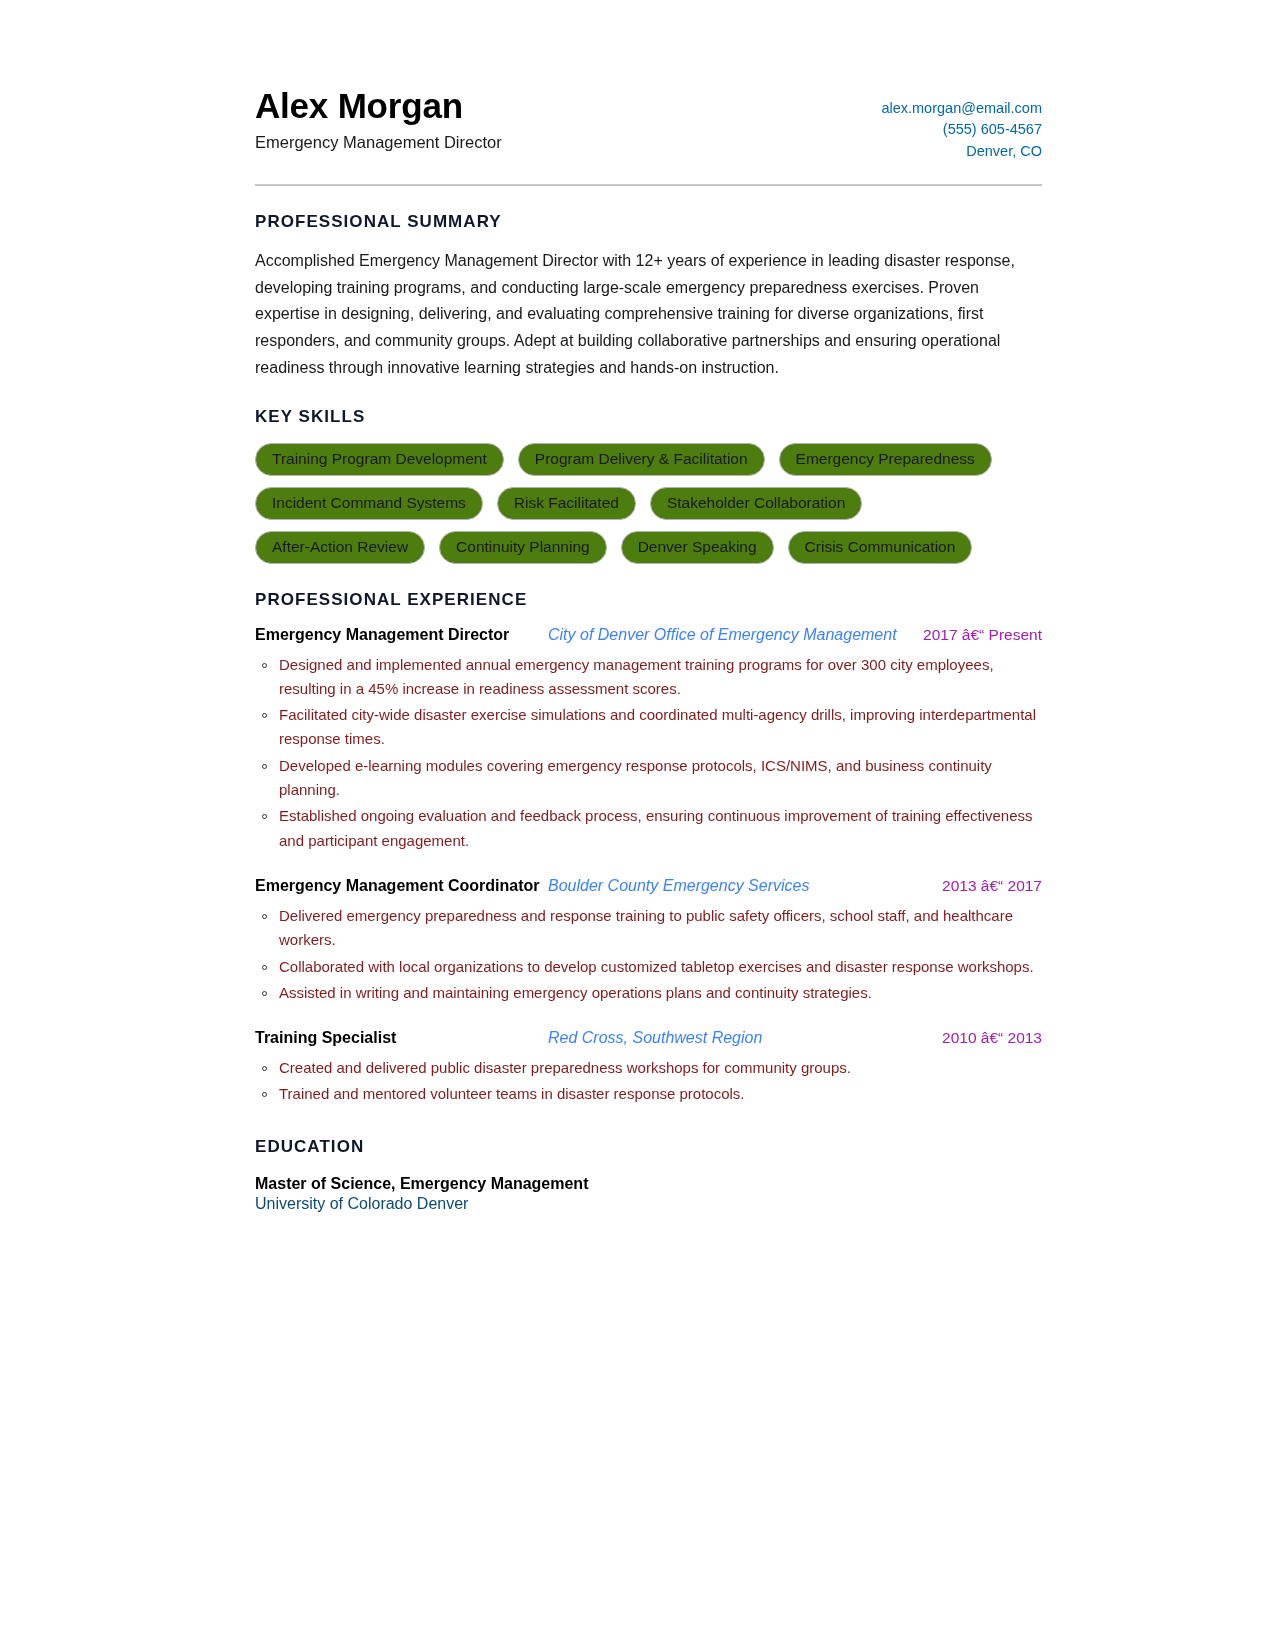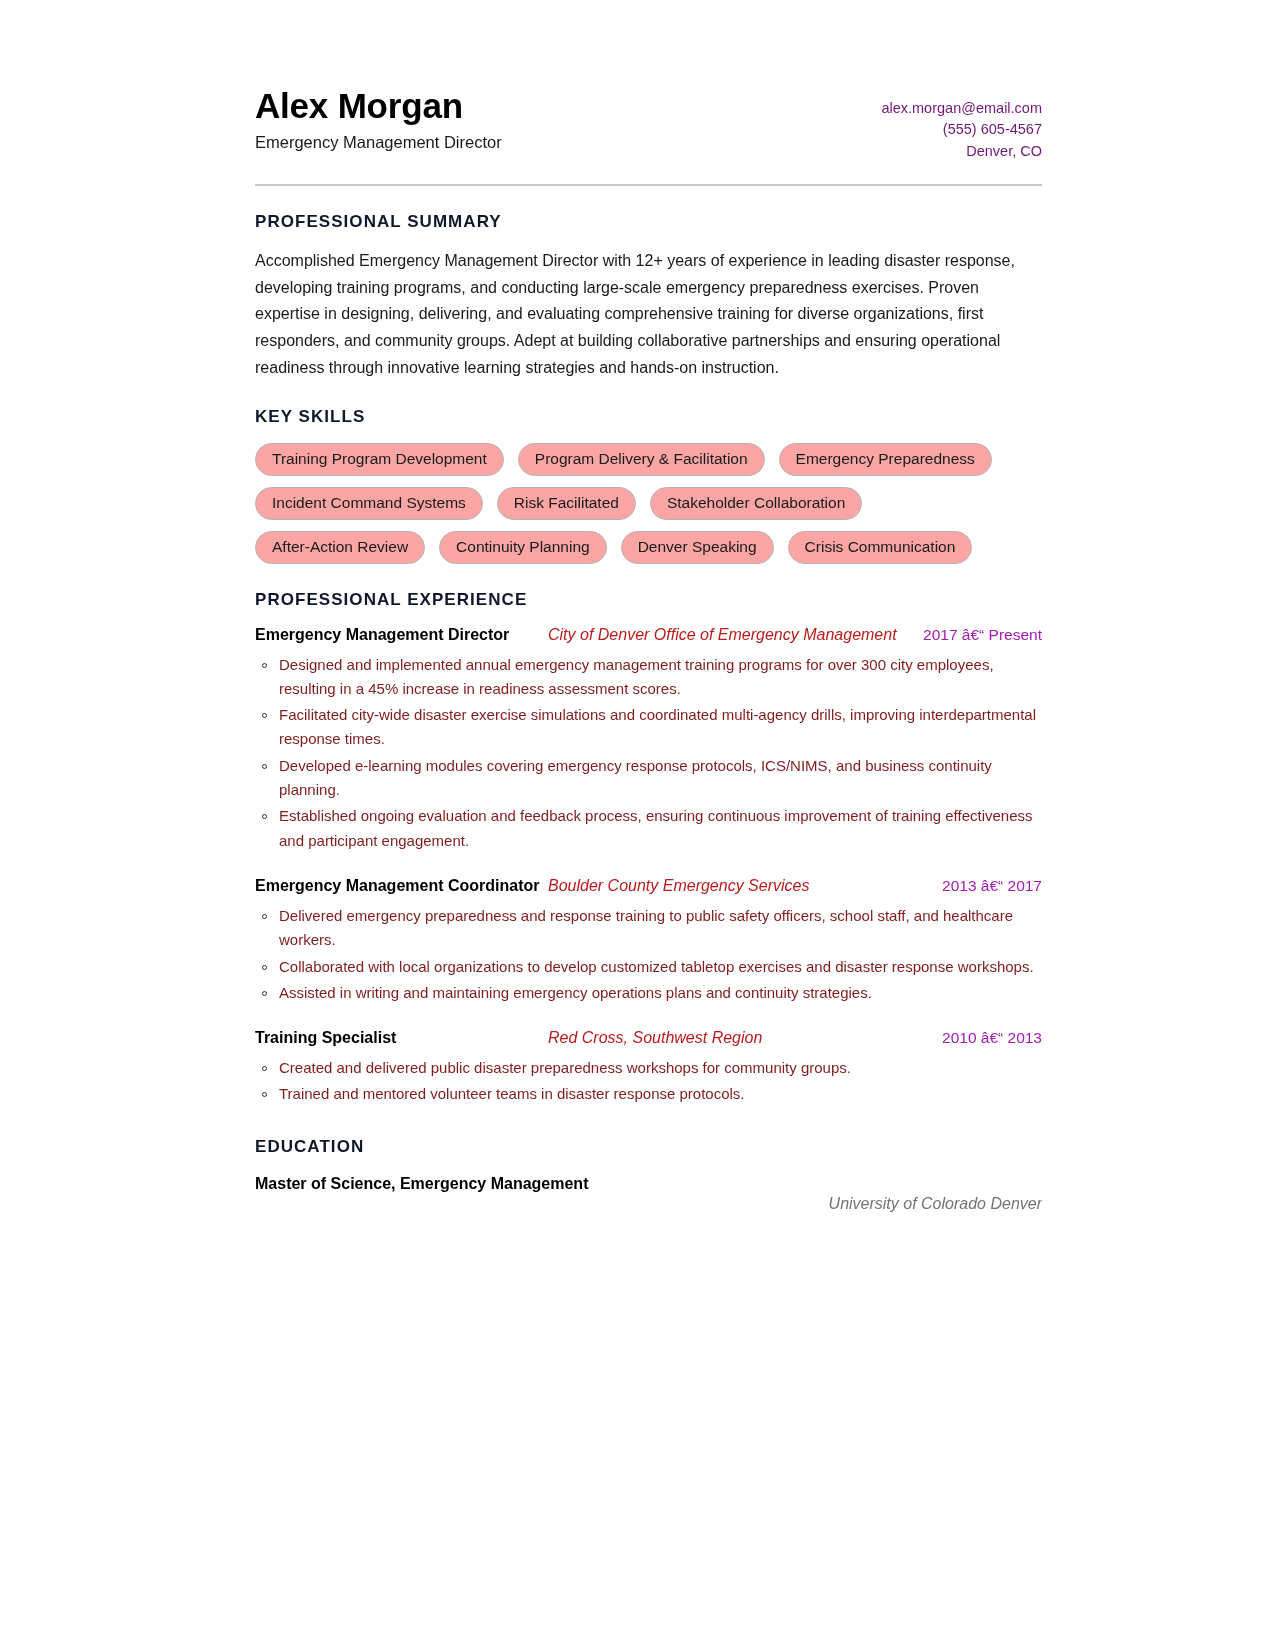--- a/index.html
+++ b/index.html
@@ -50,21 +50,21 @@
     font-size: 16.5px;
     line-height: 1.3;
     margin-top: 7px;
     color: #1a1a1a;
   }
   .contact {
     text-align: right;
     font-size: 14.5px;
     line-height: 1.48;
     padding-top: 12px;
-    color: #701a75;
+    color: #0369a1;
     white-space: nowrap;
   }
   .contact div { margin: 0; }
 
   .rule {
     border: 0;
     border-top: 2px solid #c8c8c8;
     margin: 22px 0 0 0;
     width: 100%;
   }
@@ -97,21 +97,21 @@
     max-width: 790px;
   }
   .skill-pill {
     display: inline-block;
     border: 1px solid #b3b3b3;
     border-radius: 999px;
     padding: 6px 16px 7px 16px;
     font-size: 15.5px;
     line-height: 1.15;
     color: #1a1a1a;
-    background: #fca5a5;
+    background: #4d7c0f;
     white-space: nowrap;
   }
 
   
   .job { margin-bottom: 24px; }
   .job:last-child { margin-bottom: 0; }
   .job-row {
     display: flex;
     align-items: baseline;
     width: 100%;
@@ -120,21 +120,21 @@
   .job-position {
     font-size: 16px;
     font-weight: bold;
     color: #000;
     flex: 0 0 auto;
     width: 293px;
   }
   .job-company {
     font-size: 16px;
     font-style: italic;
-    color: #b91c1c;
+    color: #3b82f6;
     flex: 1 1 auto;
     text-align: left;
   }
   .job-dates {
     font-size: 15.5px;
     color: #a21caf;
     flex: 0 0 auto;
     text-align: center;
     white-space: nowrap;
   }
@@ -167,24 +167,22 @@
   .edu-section { margin-top: 30px; }
   .edu-entry { margin-bottom: 16px; }
   .edu-degree {
     font-size: 16px;
     font-weight: bold;
     color: #000;
     line-height: 1.35;
   }
   .edu-school {
     font-size: 16px;
-    font-style: italic;
-    color: #737373;
+    color: #0c4a6e;
     line-height: 1.3;
-    text-align: right;
   }
 </style>
 </head>
 <body>
 
 <div class="page">
   <div class="sheet">
 
     <div class="header">
       <div class="identity">

